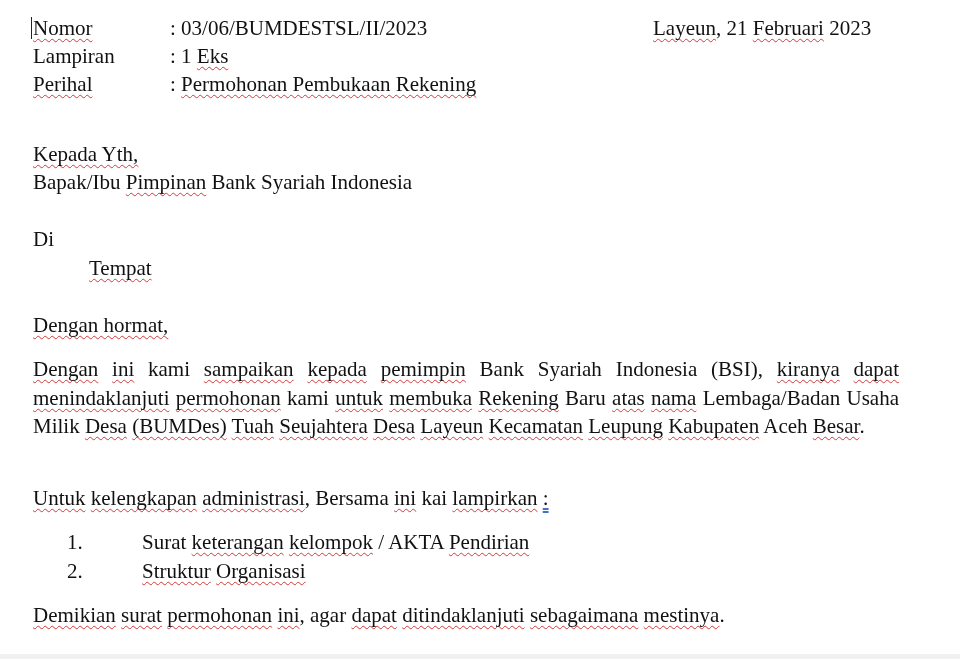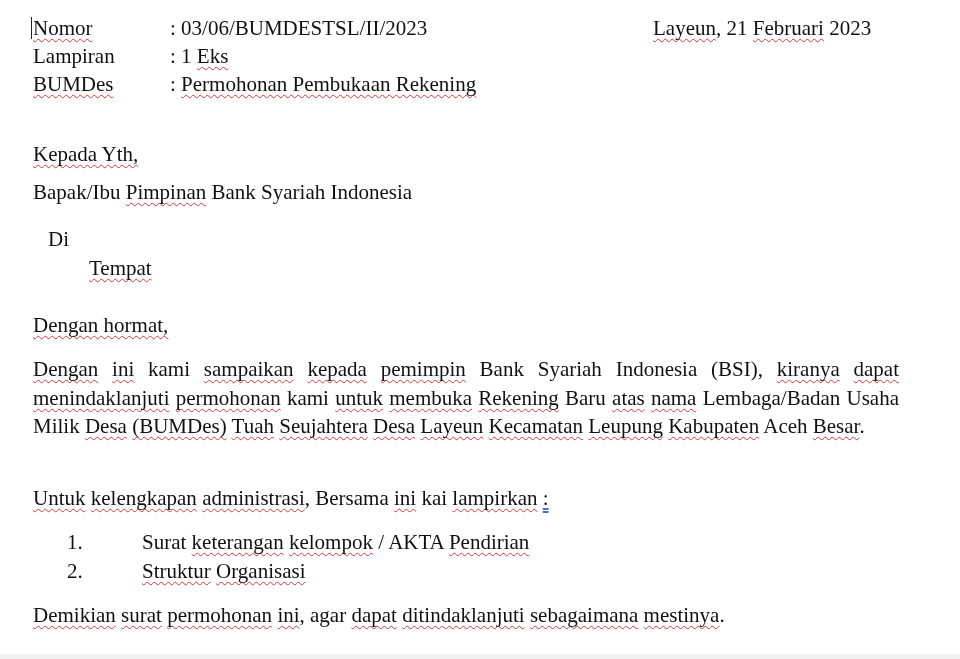--- a/index.html
+++ b/index.html
@@ -25,28 +25,28 @@
 
 <div class="page">
   <div class="cursor"></div>
 
   <div class="line label" style="top:16px;"><span class="sp">Nomor</span></div>
   <div class="line colon" style="top:16px;">: 03/06/BUMDESTSL/II/2023</div>
 
   <div class="line label" style="top:44px;">Lampiran</div>
   <div class="line colon" style="top:44px;"><span>: 1 </span><span class="sp">Eks</span></div>
 
-  <div class="line label" style="top:72px;"><span class="sp">BUMDes</span></div>
+  <div class="line label" style="top:72px;"><span class="sp">Perihal</span></div>
   <div class="line colon" style="top:72px;"><span>: </span><span class="sp">Permohonan Pembukaan Rekening</span></div>
 
   <div class="line" style="top:16px; left:653px;"><span class="sp">Layeun</span><span>, 21 </span><span class="sp">Februari</span><span> 2023</span></div>
 
   <div class="line" style="top:142px; left:33px;"><span class="sp">Kepada Yth,</span></div>
-  <div class="line" style="top:180px; left:33px;text-align:right;"><span>Bapak/Ibu </span><span class="sp">Pimpinan</span><span> Bank Syariah Indonesia</span></div>
-  <div class="line" style="top:227px; left:48px;">Di</div>
+  <div class="line" style="top:170px; left:33px;text-align:right;"><span>Bapak/Ibu </span><span class="sp">Pimpinan</span><span> Bank Syariah Indonesia</span></div>
+  <div class="line" style="top:227px; left:33px;">Di</div>
   <div class="line" style="top:256px; left:89px;"><span class="sp">Tempat</span></div>
 
   <div class="line" style="top:313px; left:33px;"><span class="sp">Dengan hormat,</span></div>
 
   <div class="para" style="top:355px;"><span class="sp">Dengan</span><span> </span><span class="sp">ini</span><span> kami </span><span class="sp">sampaikan</span><span> </span><span class="sp">kepada</span><span> </span><span class="sp">pemimpin</span><span> Bank Syariah Indonesia (BSI), </span><span class="sp">kiranya</span><span> </span><span class="sp">dapat</span><span> </span><span class="sp">menindaklanjuti</span><span> </span><span class="sp">permohonan</span><span> kami </span><span class="sp">untuk</span><span> </span><span class="sp">membuka</span><span> </span><span class="sp">Rekening</span><span> Baru </span><span class="sp">atas</span><span> </span><span class="sp">nama</span><span> Lembaga/Badan Usaha Milik </span><span class="sp">Desa</span><span> </span><span class="sp">(BUMDes)</span><span> </span><span class="sp">Tuah</span><span> </span><span class="sp">Seujahtera</span><span> </span><span class="sp">Desa</span><span> </span><span class="sp">Layeun</span><span> </span><span class="sp">Kecamatan</span><span> </span><span class="sp">Leupung</span><span> </span><span class="sp">Kabupaten</span><span> Aceh </span><span class="sp">Besar</span><span>.</span></div>
 
   <div class="line" style="top:486px; left:33px;"><span class="sp">Untuk</span><span> </span><span class="sp">kelengkapan</span><span> </span><span class="sp">administrasi</span><span>, Bersama </span><span class="sp">ini</span><span> kai </span><span class="sp">lampirkan</span><span> </span><span class="gr">:</span></div>
 
   <div class="line list-num" style="top:530px;">1.</div>
   <div class="line list-txt" style="top:530px;"><span>Surat </span><span class="sp">keterangan</span><span> </span><span class="sp">kelompok</span><span> / AKTA </span><span class="sp">Pendirian</span></div>

